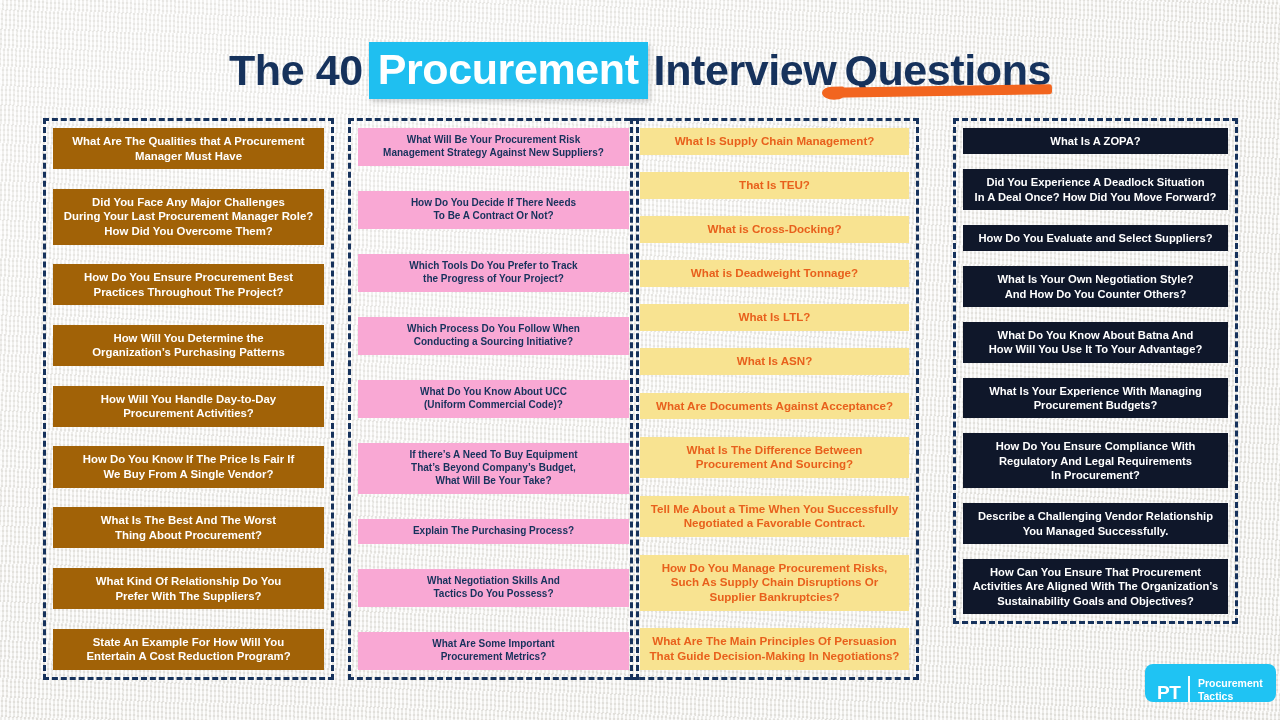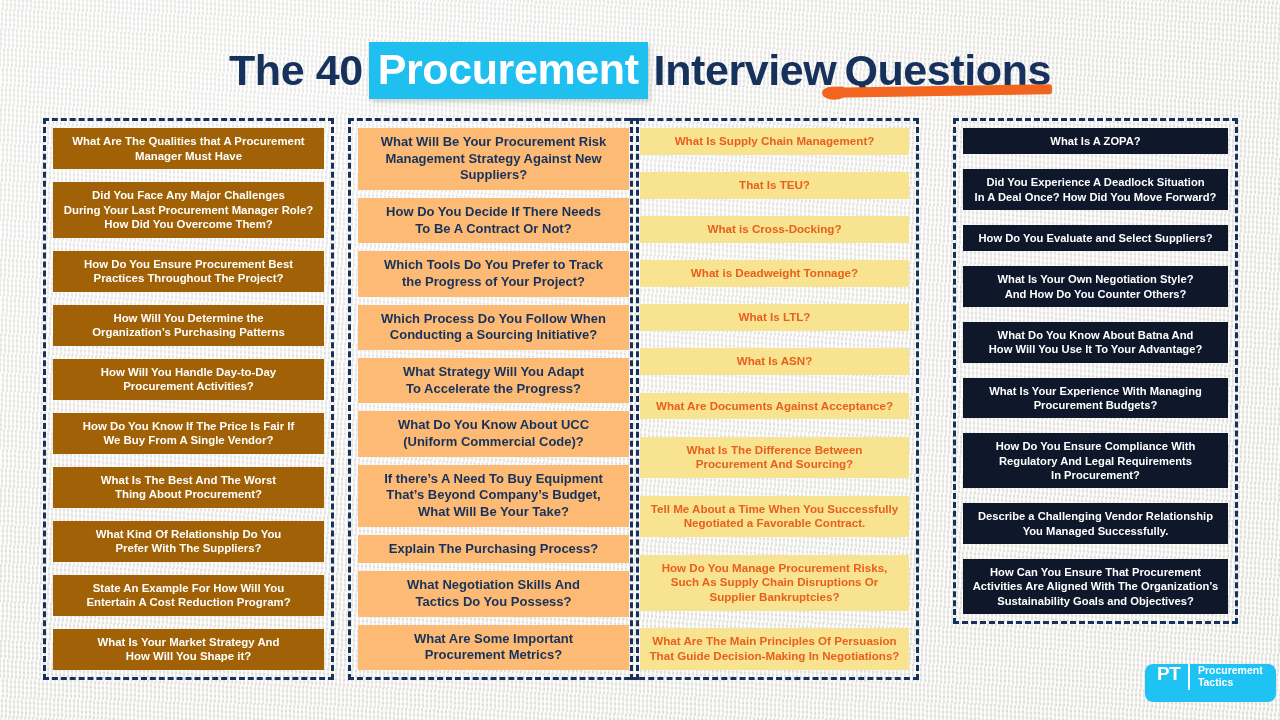--- a/index.html
+++ b/index.html
@@ -116,23 +116,23 @@
   .card-line { display: block; }
 
   
   .theme-navy .card {
     background-color: #a16207;
     color: #ffffff;
     font-size: 11.4px;
   }
   
   .theme-cyan .card {
-    background-color: #fdba74;
+    background-color: #f9a8d4;
     color: #16325c;
-    font-size: 13px;
+    font-size: 10px;
   }
   
   .theme-yellow .card {
     background-color: #f8e391;
     color: #e8601c;
     font-size: 11.6px;
   }
   
   .theme-orange .card {
     background-color: #0f172a;
@@ -143,21 +143,21 @@
   
   #logo {
     position: absolute;
     left: 1145px;
     top: 664px;
     height: 38px;
     padding: 0 13px 0 12px;
     background-color: #1fc3f3;
     border-radius: 8px;
     display: flex;
-    align-items: flex-start;
+    align-items: flex-end;
     gap: 8px;
   }
   #logo-pt {
     color: #ffffff;
     font-size: 19px;
     font-weight: bold;
     letter-spacing: -0.5px;
     line-height: 1;
   }
   #logo-divider {
@@ -236,26 +236,20 @@
           <span class="card-line">What Kind Of Relationship Do You</span>
           <span class="card-line">Prefer With The Suppliers?</span>
         </div>
       </div>
       <div class="card">
         <div>
           <span class="card-line">State An Example For How Will You</span>
           <span class="card-line">Entertain A Cost Reduction Program?</span>
         </div>
       </div>
-      <div class="card">
-        <div>
-          <span class="card-line">What Is Your Market Strategy And</span>
-          <span class="card-line">How Will You Shape it?</span>
-        </div>
-      </div>
     </div>
   <div class="column theme-cyan" id="col-1">
       <div class="card">
         <div>
           <span class="card-line">What Will Be Your Procurement Risk</span>
           <span class="card-line">Management Strategy Against New Suppliers?</span>
         </div>
       </div>
       <div class="card">
         <div>
@@ -266,26 +260,20 @@
       <div class="card">
         <div>
           <span class="card-line">Which Tools Do You Prefer to Track</span>
           <span class="card-line">the Progress of Your Project?</span>
         </div>
       </div>
       <div class="card">
         <div>
           <span class="card-line">Which Process Do You Follow When</span>
           <span class="card-line">Conducting a Sourcing Initiative?</span>
-        </div>
-      </div>
-      <div class="card">
-        <div>
-          <span class="card-line">What Strategy Will You Adapt</span>
-          <span class="card-line">To Accelerate the Progress?</span>
         </div>
       </div>
       <div class="card">
         <div>
           <span class="card-line">What Do You Know About UCC</span>
           <span class="card-line">(Uniform Commercial Code)?</span>
         </div>
       </div>
       <div class="card">
         <div>

